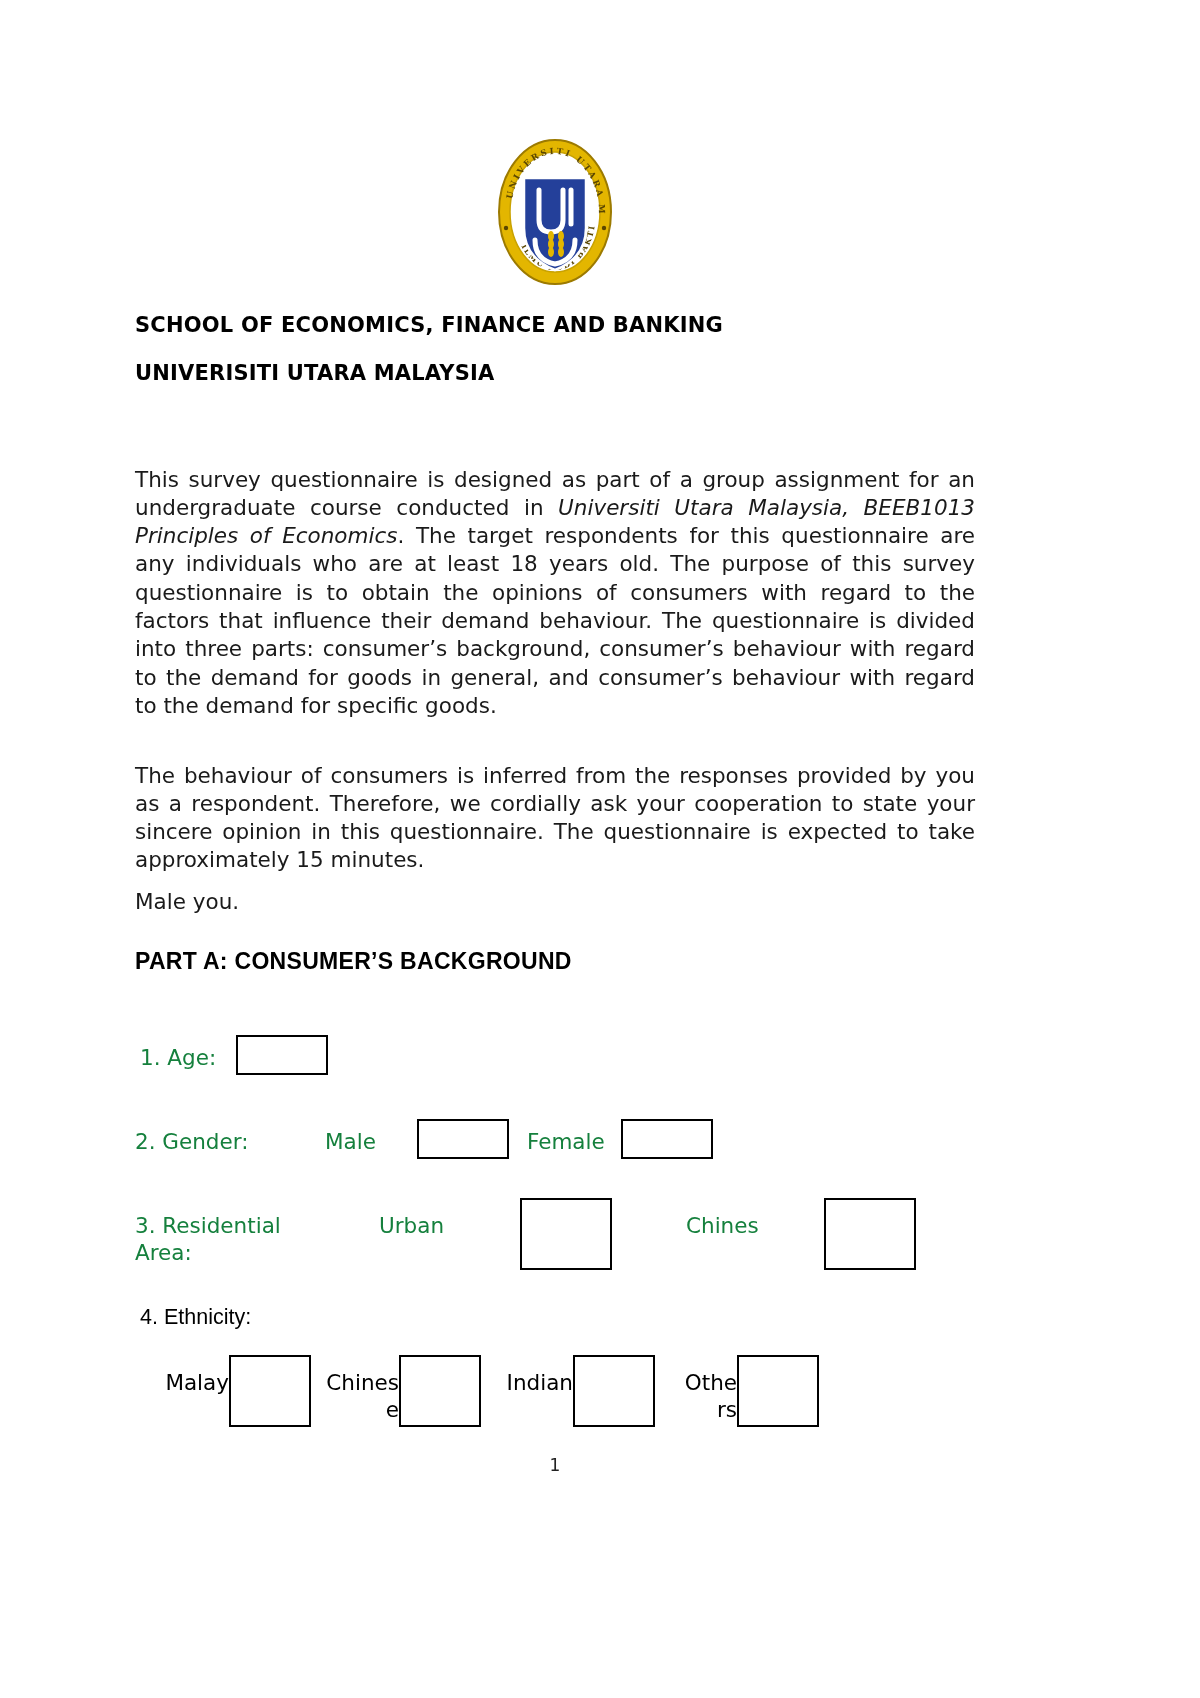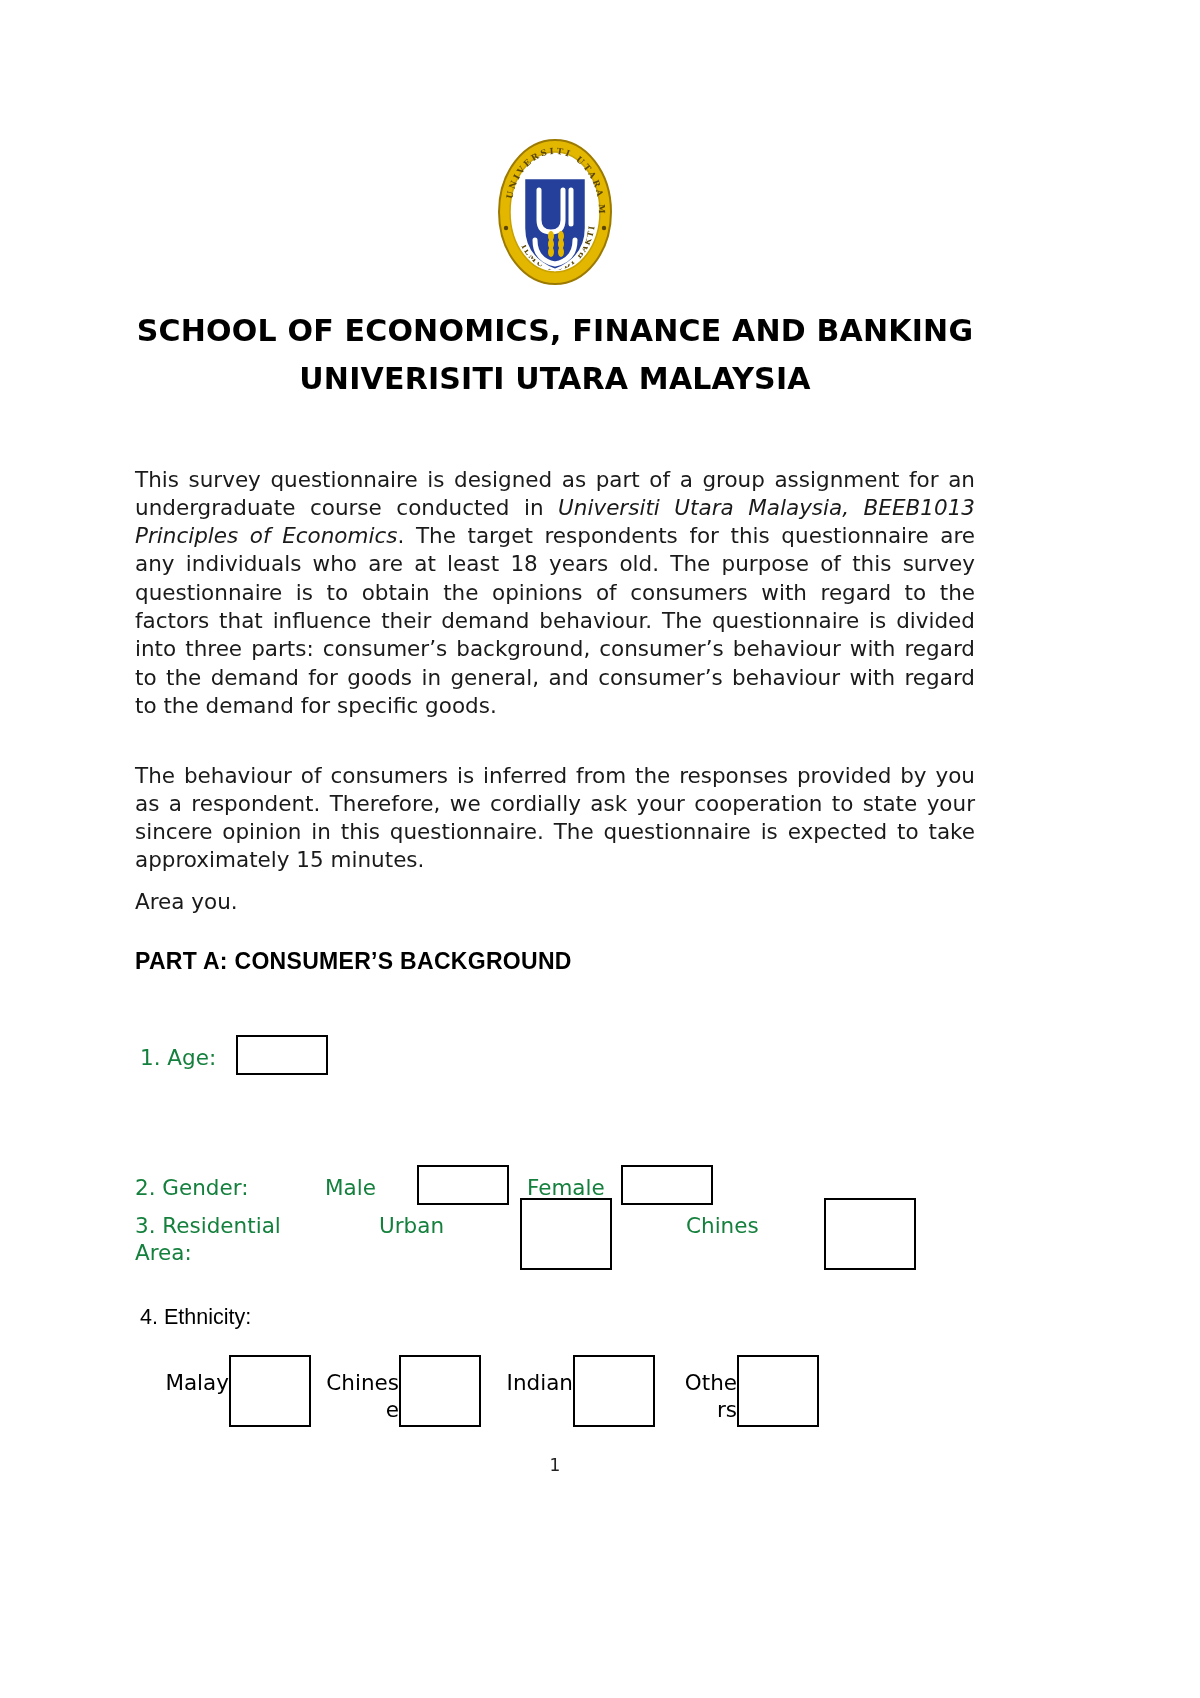--- a/index.html
+++ b/index.html
@@ -42,24 +42,23 @@
     height: 160px;
     position: relative;
   }
   .logo svg { display: block; }
 
   
   .doc-title {
     position: absolute;
     left: 0;
     width: 840px;
-    text-align: center;
     font-family: "DejaVu Sans", sans-serif;
     font-weight: bold;
-    font-size: 30px;
+    font-size: 21px;
     letter-spacing: 0.2px;
     color: #000;
   }
   .doc-title.line1 { top: 313px; }
   .doc-title.line2 { top: 361px; }
 
   
   .para {
     position: absolute;
     left: 0;
@@ -110,21 +109,21 @@
     background: #ffffff;
     box-sizing: border-box;
   }
 
   
   .q1 { top: 1035px; left: 5px; }
   .q1 .qnum-label { width: 96px; padding-top: 9px; }
   .q1 .box { width: 92px; height: 40px; }
 
   
-  .q2 { top: 1165px; left: 0px; }
+  .q2 { top: 1119px; left: 0px; }
   .q2 .qnum-label { width: 190px; padding-top: 9px; }
   .q2 .opt-label { padding-top: 9px; }
   .q2 .box { width: 92px; height: 40px; }
   .q2 .lbl-male { width: 92px; }
   .q2 .lbl-female { width: 112px; padding-left: 18px; box-sizing: border-box; }
 
   
   .q3 { top: 1198px; left: 0px; gap: 46px; }
   .q3 .qnum-label { width: 198px; padding-top: 14px; }
   .q3 .opt-label { padding-top: 14px; }
@@ -224,21 +223,21 @@
       </span>
     </div>
 
     <div class="doc-title line1">SCHOOL OF ECONOMICS, FINANCE AND BANKING</div>
     <div class="doc-title line2">UNIVERISITI UTARA MALAYSIA</div>
 
     <p class="para p1"><span>This survey questionnaire is designed as part of a group assignment for an undergraduate course conducted in </span><i>Universiti Utara Malaysia, BEEB1013 Principles of Economics</i><span>. The target respondents for this questionnaire are any individuals who are at least 18 years old. The purpose of this survey questionnaire is to obtain the opinions of consumers with regard to the factors that influence their demand behaviour. The questionnaire is divided into three parts: consumer’s background, consumer’s behaviour with regard to the demand for goods in general, and consumer’s behaviour with regard to the demand for specific goods.</span></p>
 
     <p class="para p2">The behaviour of consumers is inferred from the responses provided by you as a respondent. Therefore, we cordially ask your cooperation to state your sincere opinion in this questionnaire. The questionnaire is expected to take approximately 15 minutes.</p>
 
-    <p class="para p3">Area you.</p>
+    <p class="para p3">Male you.</p>
 
     <div class="part-heading">PART A: CONSUMER’S BACKGROUND</div>
 
     <div class="qrow q1">
       <span class="qnum-label">1. Age:</span>
       <span class="box"></span>
     </div>
 
     <div class="qrow q2">
       <span class="qnum-label">2.  Gender:</span>

